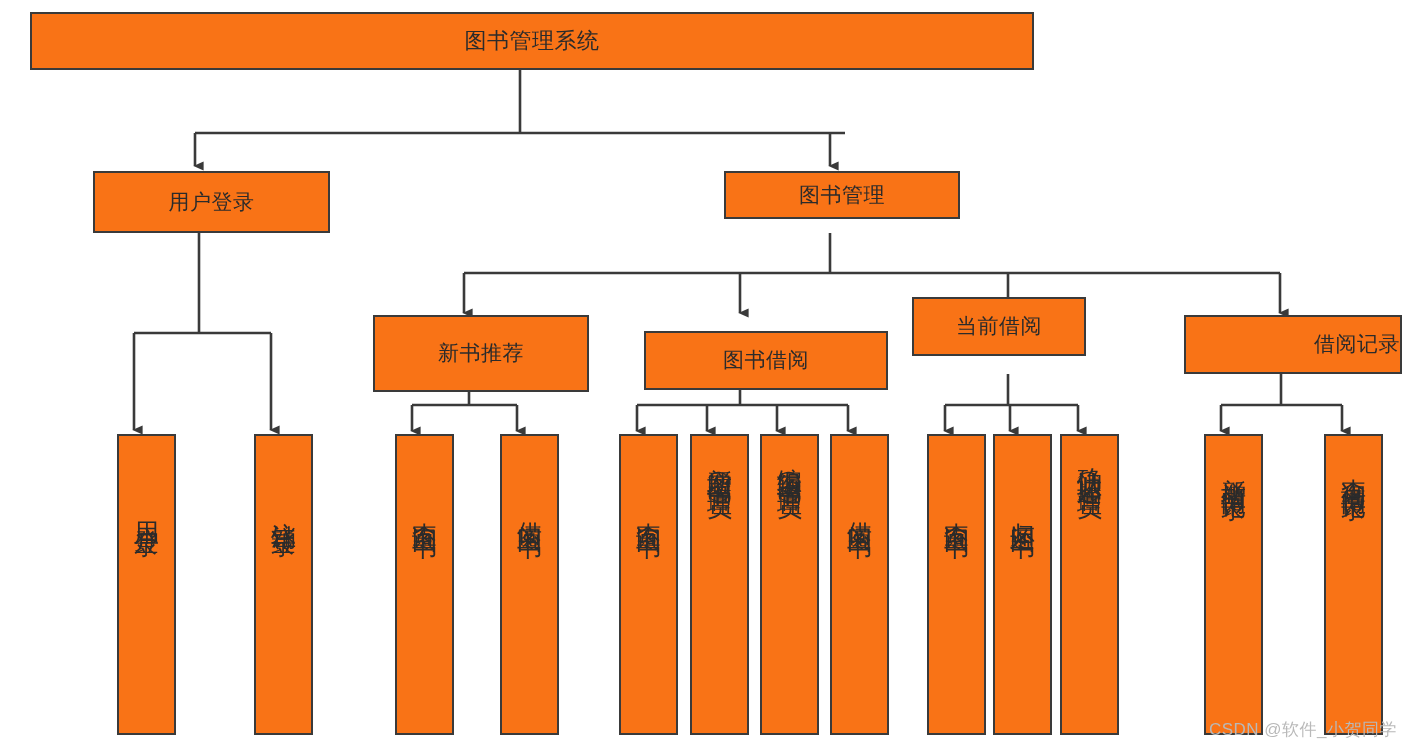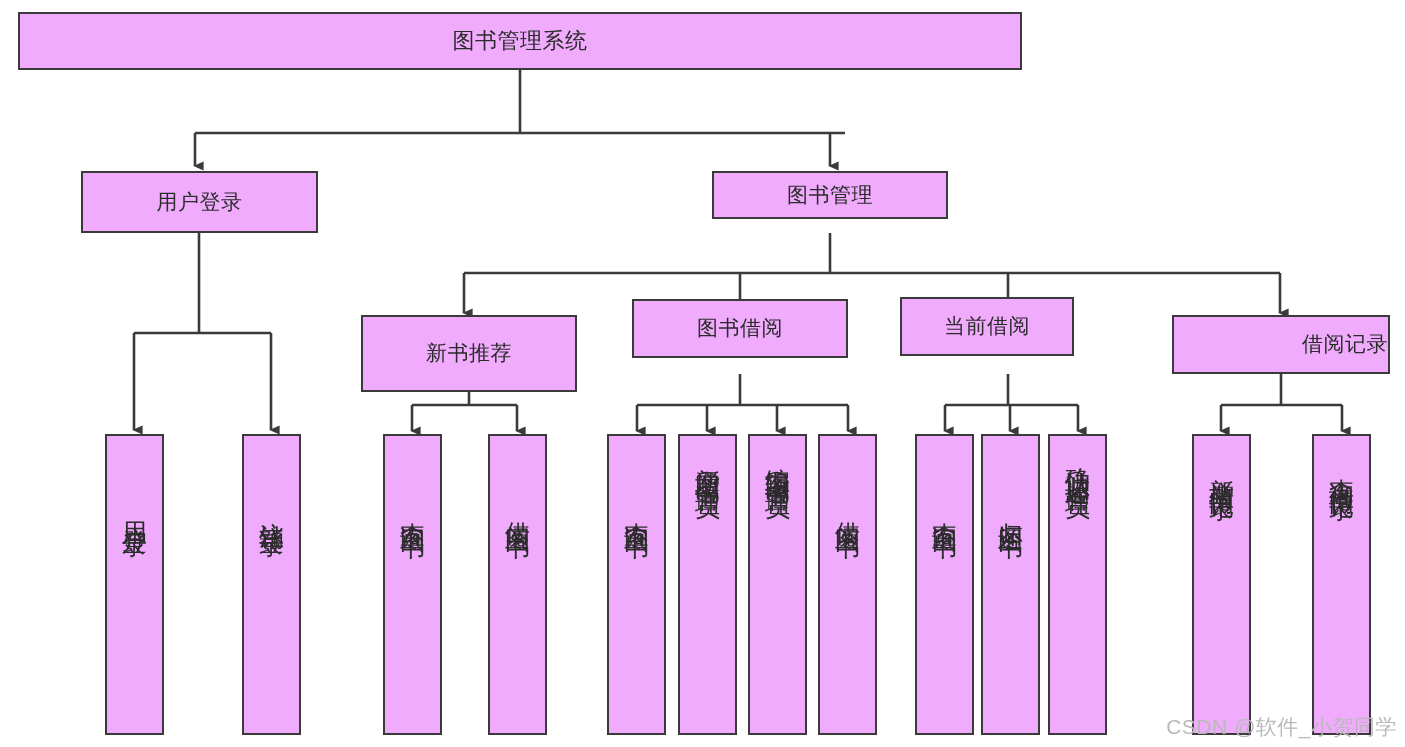--- a/index.html
+++ b/index.html
@@ -23,25 +23,26 @@
     left: 0;
     top: 0;
     width: 1405px;
     height: 747px;
     pointer-events: none;
   }
   .node {
     position: absolute;
     box-sizing: border-box;
     border: 2.5px solid #3a3a3a;
-    background: #f0abfc;
+    background: #f97316;
     display: flex;
     align-items: center;
     justify-content: center;
     color: #2b2b2b;
+    margin-left: 12px;
   }
   .node .label {
     display: block;
     text-align: center;
     line-height: 1.18;
   }
   
   .node.horiz .label {
     font-size: 21px;
     letter-spacing: 0.5px;
@@ -70,21 +71,21 @@
   .node.vert.tall .label {
     padding-top: 4px;
   }
   .node.vert.tall2 .label {
     padding-top: 14px;
   }
   .watermark {
     position: absolute;
     right: 8px;
     bottom: 6px;
-    font-size: 21px;
+    font-size: 17px;
     color: #b9b9b9;
     letter-spacing: 0.5px;
     white-space: nowrap;
     font-family: "Liberation Sans", "DejaVu Sans", sans-serif;
   }
 </style>
 </head>
 <body>
 
 <div id="canvas">
@@ -148,21 +149,21 @@
   </div>
 
   <div class="node horiz" style="left:712px; top:171px; width:236px; height:48px;">
     <span class="label">图书管理</span>
   </div>
 
   <div class="node horiz" style="left:361px; top:315px; width:216px; height:77px;">
     <span class="label">新书推荐</span>
   </div>
 
-  <div class="node horiz" style="left:632px; top:299px; width:216px; height:59px;">
+  <div class="node horiz" style="left:632px; top:331px; width:244px; height:59px;">
     <span class="label">图书借阅</span>
   </div>
 
   <div class="node horiz" style="left:900px; top:297px; width:174px; height:59px;">
     <span class="label">当前借阅</span>
   </div>
 
   <div class="node horiz" style="left:1172px; top:315px; width:218px; height:59px;justify-content:flex-end;">
     <span class="label">借阅记录</span>
   </div>

